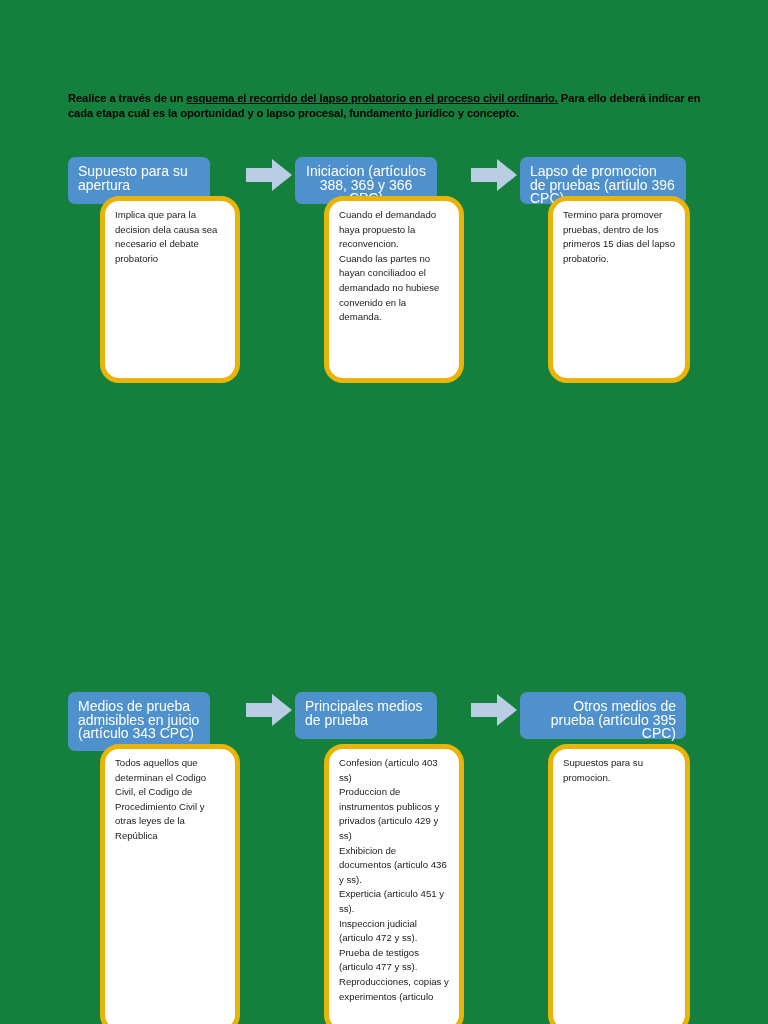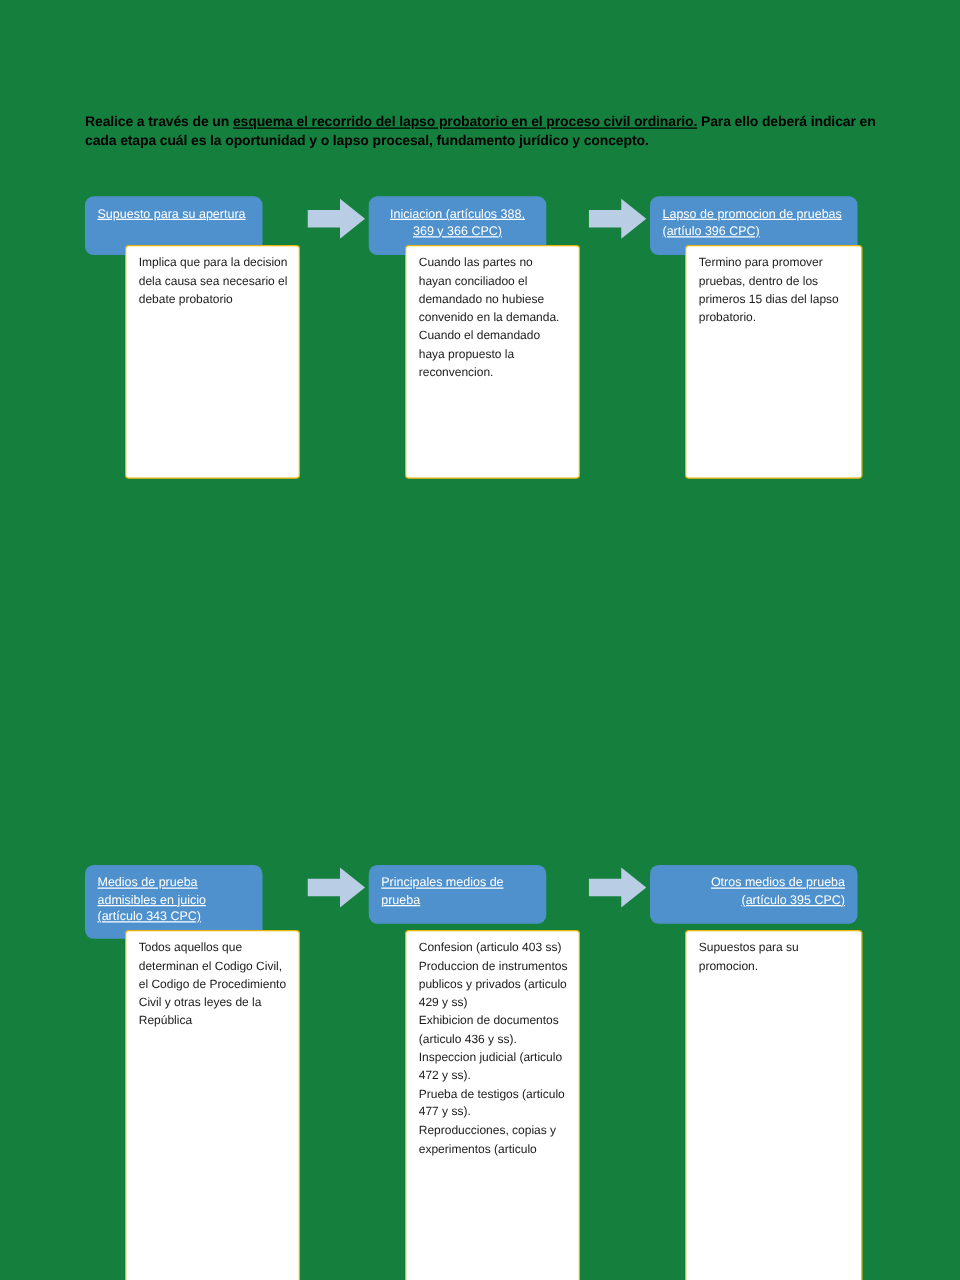--- a/index.html
+++ b/index.html
@@ -56,34 +56,33 @@
     top: 0;
   }
 
   .stage-header {
     position: absolute;
     left: 0;
     top: 0;
     background: #4F91CD;
     border-radius: 7px;
     color: #ffffff;
-    font-size: 10px;
+    font-size: 14px;
     line-height: 13.5px;
     font-weight: normal;
     padding: 8px 10px 9px 10px;
     box-sizing: border-box;
     z-index: 1;
-    text-decoration: underline;
   }
 
   .stage-body {
     position: absolute;
     background: #ffffff;
-    border: 1px solid #eab308;
-    border-radius: 3px;
+    border: 5px solid #eab308;
+    border-radius: 19px;
     box-sizing: border-box;
     z-index: 2;
     overflow: hidden;
   }
 
   .stage-body .body-text {
     font-size: 9.6px;
     line-height: 14.6px;
     color: #1a1a1a;
     padding: 7px 9px 6px 10px;
@@ -151,22 +150,22 @@
     <div class="arrow a1">
       <svg width="46" height="32" viewBox="0 0 46 32" aria-hidden="true">
         <path d="M0 9 L26 9 L26 0 L46 16 L26 32 L26 23 L0 23 Z" fill="#B9CDE5"></path>
       </svg>
     </div>
 
     <div class="stage s2">
       <div class="stage-header">Iniciacion (artículos 388, 369 y 366 CPC)</div>
       <div class="stage-body">
         <div class="body-text">
+          <span class="line">Cuando el demandado haya propuesto la reconvencion.</span>
           <span class="line">Cuando las partes no hayan conciliadoo el demandado no hubiese convenido en la demanda.</span>
-          <span class="line">Cuando el demandado haya propuesto la reconvencion.</span>
         </div>
       </div>
     </div>
 
     <div class="arrow a2">
       <svg width="46" height="32" viewBox="0 0 46 32" aria-hidden="true">
         <path d="M0 9 L26 9 L26 0 L46 16 L26 32 L26 23 L0 23 Z" fill="#B9CDE5"></path>
       </svg>
     </div>
 
@@ -197,20 +196,21 @@
       </svg>
     </div>
 
     <div class="stage s2">
       <div class="stage-header">Principales medios de prueba</div>
       <div class="stage-body">
         <div class="body-text">
           <span class="line">Confesion (articulo 403 ss)</span>
           <span class="line">Produccion de instrumentos publicos y privados (articulo 429 y ss)</span>
           <span class="line">Exhibicion de documentos (articulo 436 y ss).</span>
+          <span class="line">Experticia (articulo 451 y ss).</span>
           <span class="line">Inspeccion judicial (articulo 472 y ss).</span>
           <span class="line">Prueba de testigos (articulo 477 y ss).</span>
           <span class="line">Reproducciones, copias y experimentos (articulo</span>
         </div>
       </div>
     </div>
 
     <div class="arrow a2">
       <svg width="46" height="32" viewBox="0 0 46 32" aria-hidden="true">
         <path d="M0 9 L26 9 L26 0 L46 16 L26 32 L26 23 L0 23 Z" fill="#B9CDE5"></path>

